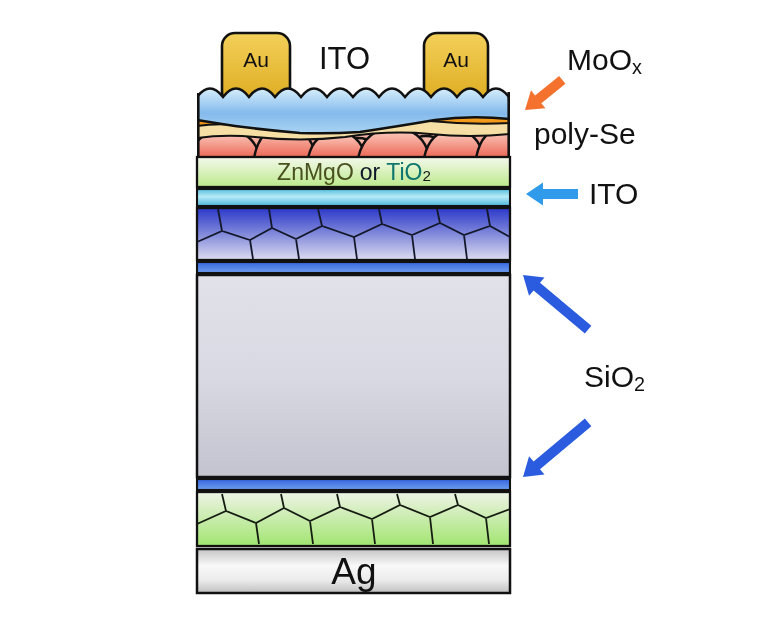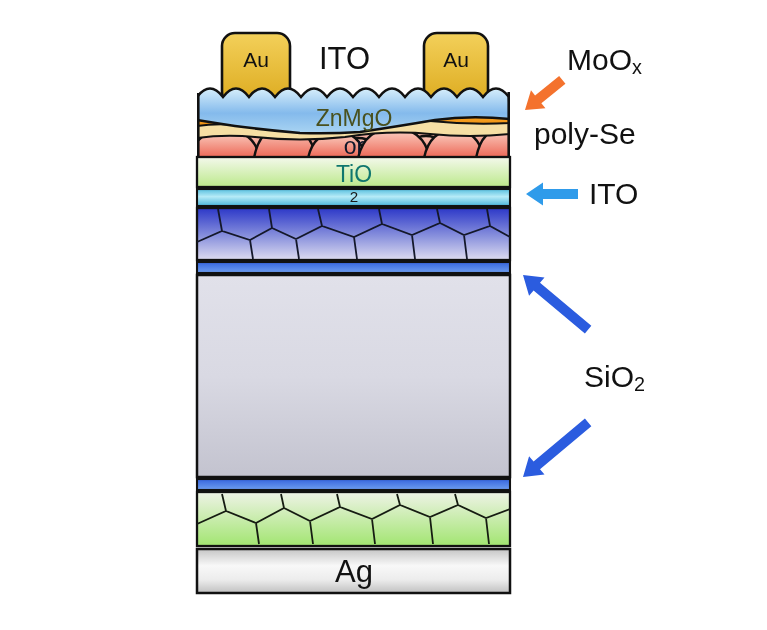--- a/index.html
+++ b/index.html
@@ -138,28 +138,28 @@
   <polygon points="0,0 -17,-11.5 -17,-5 -48,-5 -48,5 -17,5 -17,11.5" transform="translate(525,110) rotate(141)" fill="#f4722d"></polygon>
   <polygon points="0,0 -17,-11.5 -17,-5 -52,-5 -52,5 -17,5 -17,11.5" transform="translate(526,194) rotate(180)" fill="#2f9bea"></polygon>
   <polygon points="0,0 -18,-12 -18,-5 -85,-5 -85,5 -18,5 -18,12" transform="translate(523,275) rotate(220)" fill="#2b5cdf"></polygon>
   <polygon points="0,0 -18,-12 -18,-5 -85,-5 -85,5 -18,5 -18,12" transform="translate(523,477) rotate(140)" fill="#2b5cdf"></polygon>
 </svg>
 
 <div class="au-label lbl" style="left:223px;top:36px;">Au</div>
 <div class="au-label lbl" style="left:423px;top:36px;">Au</div>
 <div class="lbl" style="left:319px;top:43px;font-size:31px;">ITO</div>
 
-<div class="center-row lbl" style="top:141px;height:26px;font-size:23px;flex-direction:column;">
+<div class="center-row lbl" style="top:159px;height:26px;font-size:23px;">
   <span style="color:#49511f;">ZnMgO</span>
   <span style="color:#0f172a;margin:5px 6px;">or</span>
   <span style="color:#0f766e;">TiO</span>
       <span class="sub" style="color:#1a1a1a;">2</span>
 </div>
 
-<div class="center-row lbl" style="top:552px;height:38px;font-size:31px;">Ag</div>
+<div class="center-row lbl" style="top:552px;height:38px;font-size:37px;">Ag</div>
 
 <div class="lbl side" style="left:567px;top:45px;text-align:right;">
   <span>MoO</span><span class="sub">x</span>
 </div>
 <div class="lbl side" style="left:534px;top:119px;">poly-Se</div>
 <div class="lbl side" style="left:589px;top:179px;">ITO</div>
 <div class="lbl side" style="left:584px;top:362px;">
   <span>SiO</span><span class="sub">2</span>
 </div>
 

